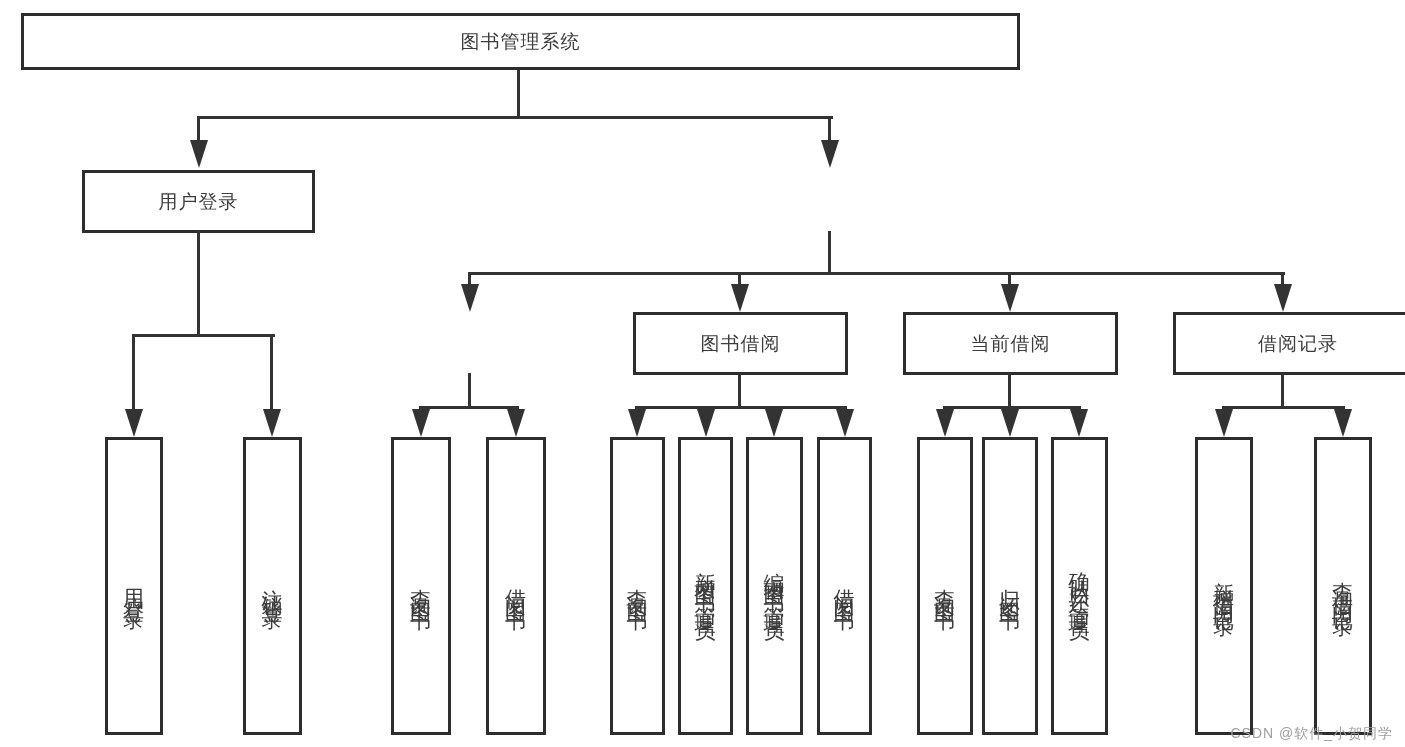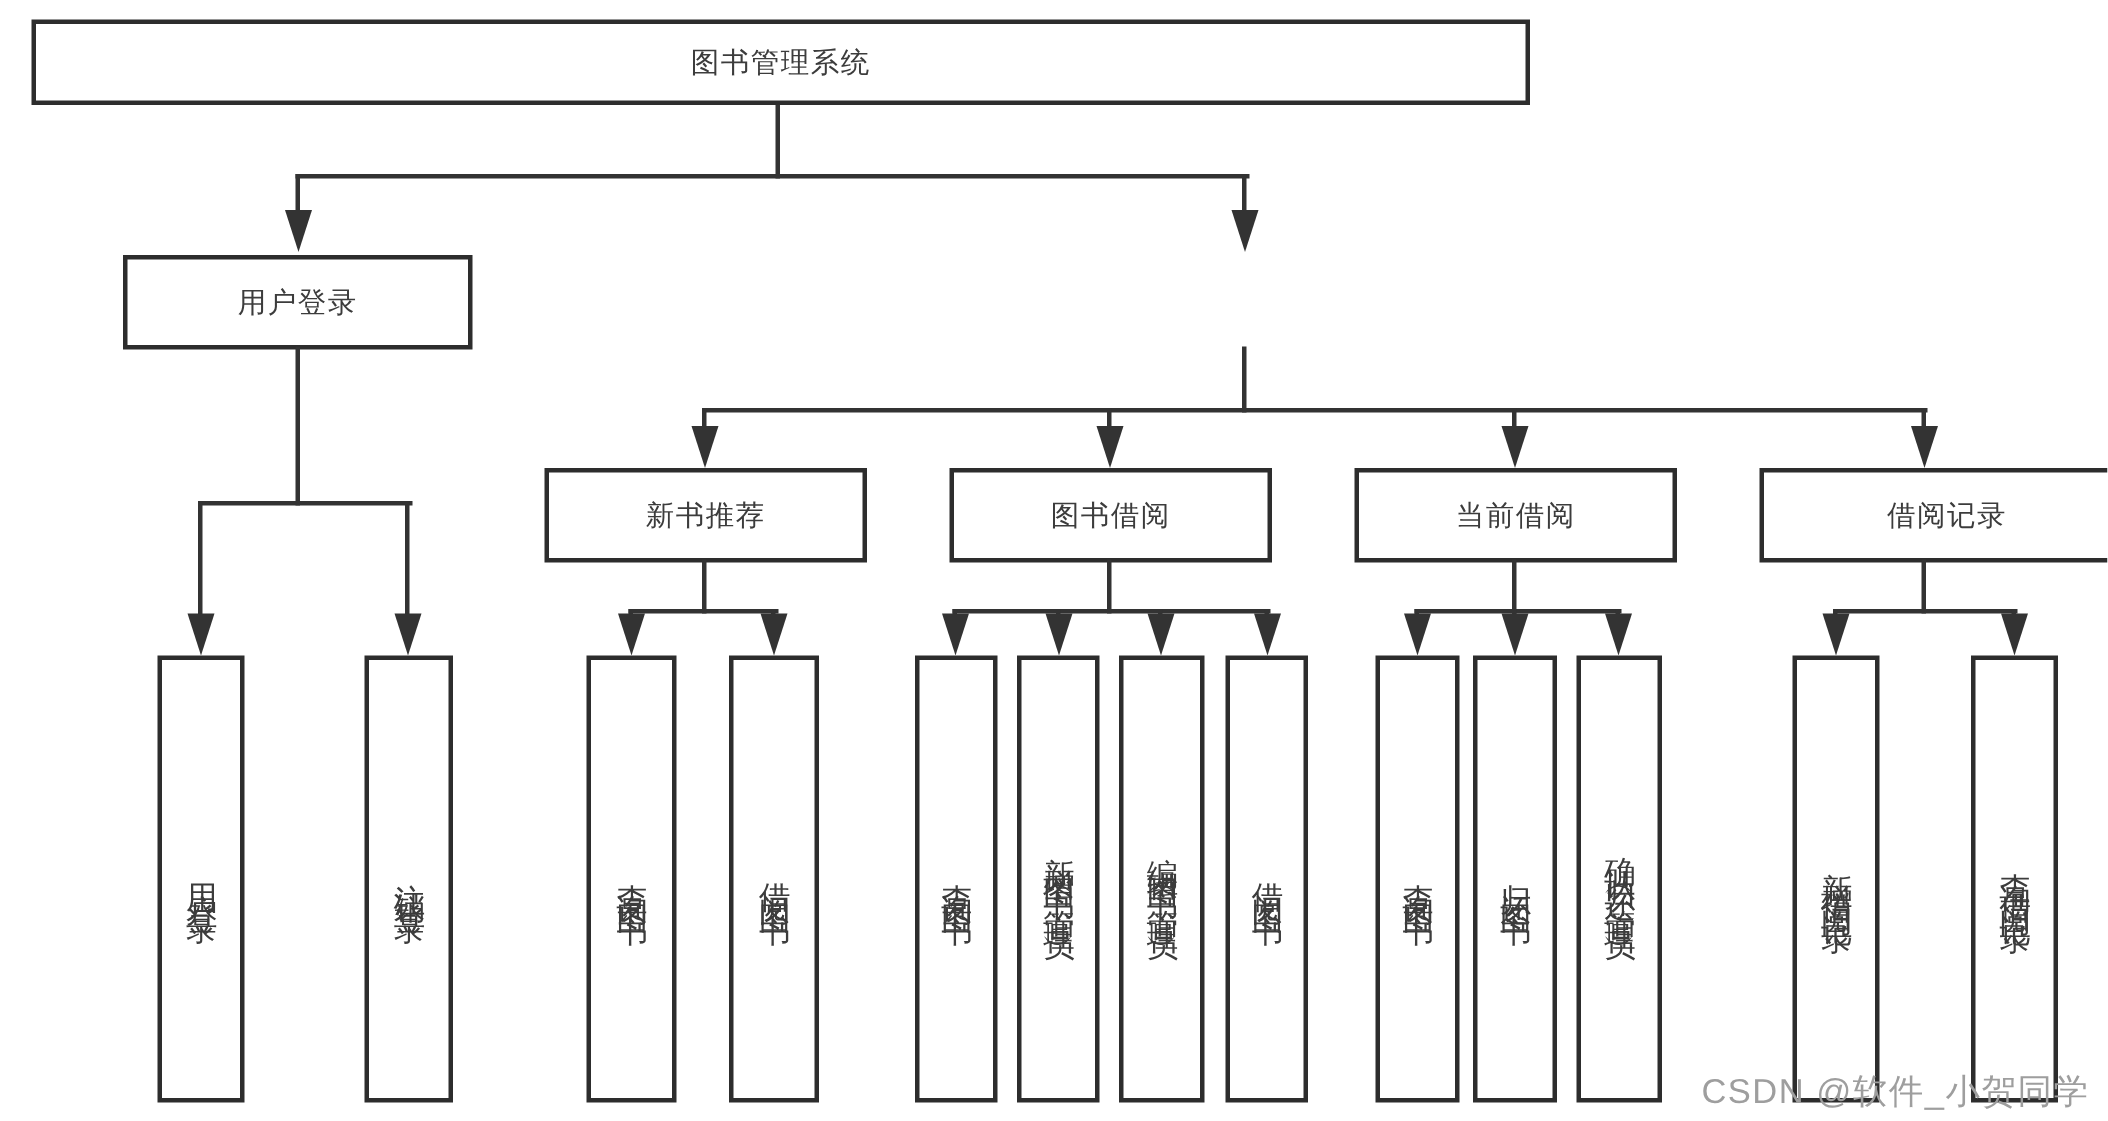--- a/index.html
+++ b/index.html
@@ -26,21 +26,21 @@
   }
   .vline{position:absolute;width:3px;background:var(--line);}
   .hline{position:absolute;height:3px;background:var(--line);}
   .arrowhead{
     position:absolute;width:0;height:0;
     border-left:9px solid transparent;border-right:9px solid transparent;
     border-top:28px solid var(--line);
   }
   .watermark{
     position:absolute;right:12px;bottom:4px;
-    font-size:23px;color:var(--watermark);letter-spacing:1px;
+    font-size:14px;color:var(--watermark);letter-spacing:1px;
     z-index:5;white-space:nowrap;
   }
 </style>
 </head>
 <body>
 
 <div class="stage">
 
   <div class="box" style="left:21px;top:13px;width:999px;height:57px;text-align:right;">
     <span>图书管理系统</span>
@@ -68,23 +68,20 @@
   <div class="hline" style="left:468px;top:272px;width:817px;"></div>
   <div class="vline" style="left:468px;top:272px;height:16px;"></div>
   <div class="arrowhead" style="left:461px;top:284px;"></div>
   <div class="vline" style="left:738px;top:272px;height:16px;"></div>
   <div class="arrowhead" style="left:731px;top:284px;"></div>
   <div class="vline" style="left:1008px;top:272px;height:16px;"></div>
   <div class="arrowhead" style="left:1001px;top:284px;"></div>
   <div class="vline" style="left:1281px;top:272px;height:16px;"></div>
   <div class="arrowhead" style="left:1274px;top:284px;"></div>
 
-  <div class="box" style="left:363px;top:312px;width:215px;height:63px;">
-    <span>新书推荐</span>
-  </div>
   <div class="box" style="left:903px;top:312px;width:215px;height:63px;">
     <span>当前借阅</span>
   </div>
   <div class="box" style="left:633px;top:312px;width:215px;height:63px;">
     <span>图书借阅</span>
   </div>
   <div class="box" style="left:1173px;top:312px;width:250px;height:63px;">
     <span>借阅记录</span>
   </div>
 

